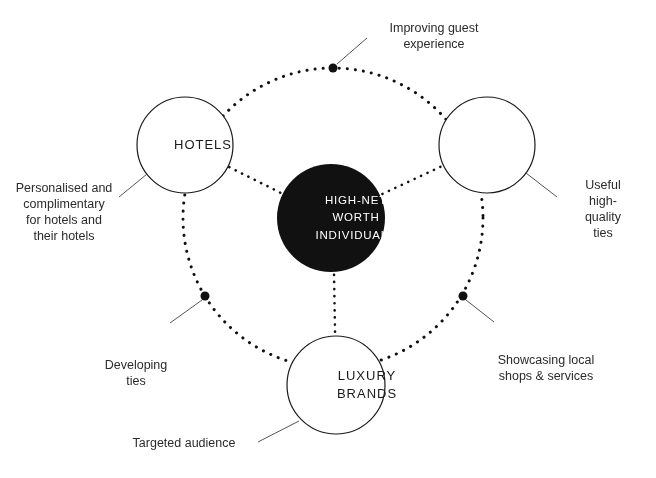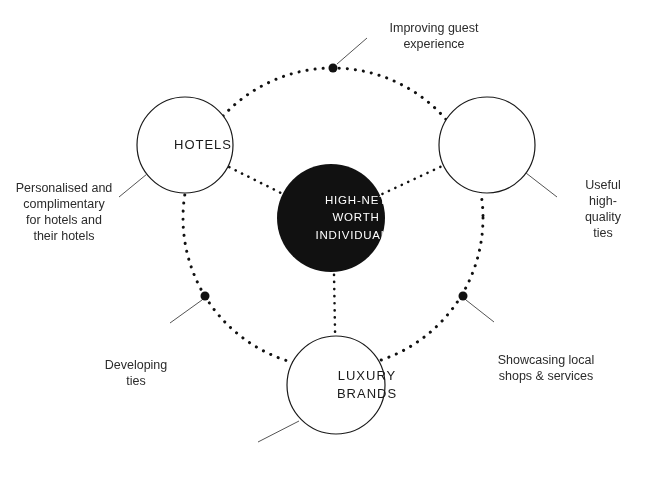--- a/index.html
+++ b/index.html
@@ -90,14 +90,15 @@
   <div class="label annotation" style="left:603px;top:209px;">Useful
 high-quality
 ties</div>
 
   <div class="label annotation" style="left:136px;top:337px;margin-top:36px;">Developing
 ties</div>
 
   <div class="label annotation" style="left:546px;top:336px;margin-top:32px;">Showcasing local
 shops &amp; services</div>
 
+  <div class="label annotation" style="left:184px;top:443px;">Targeted audience</div>
 
 </div>
 
 </body></html>

